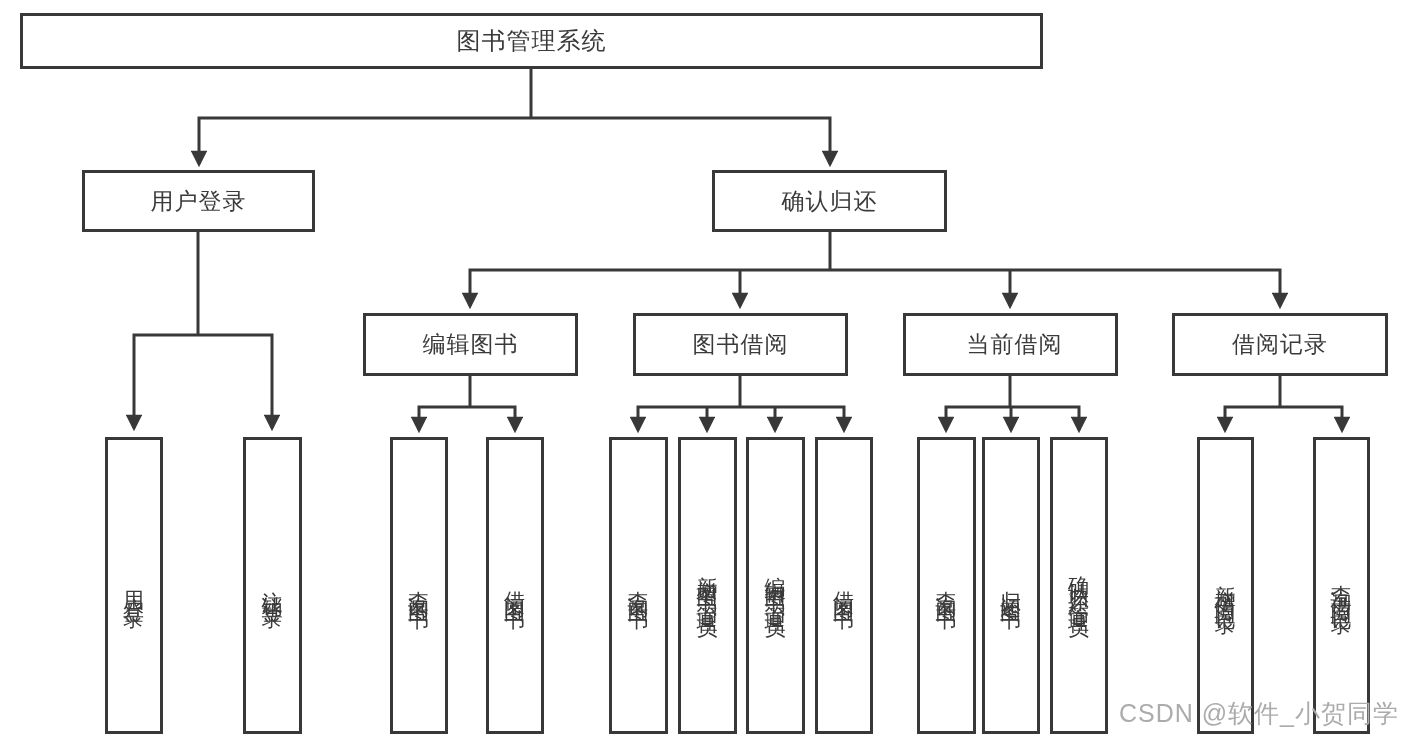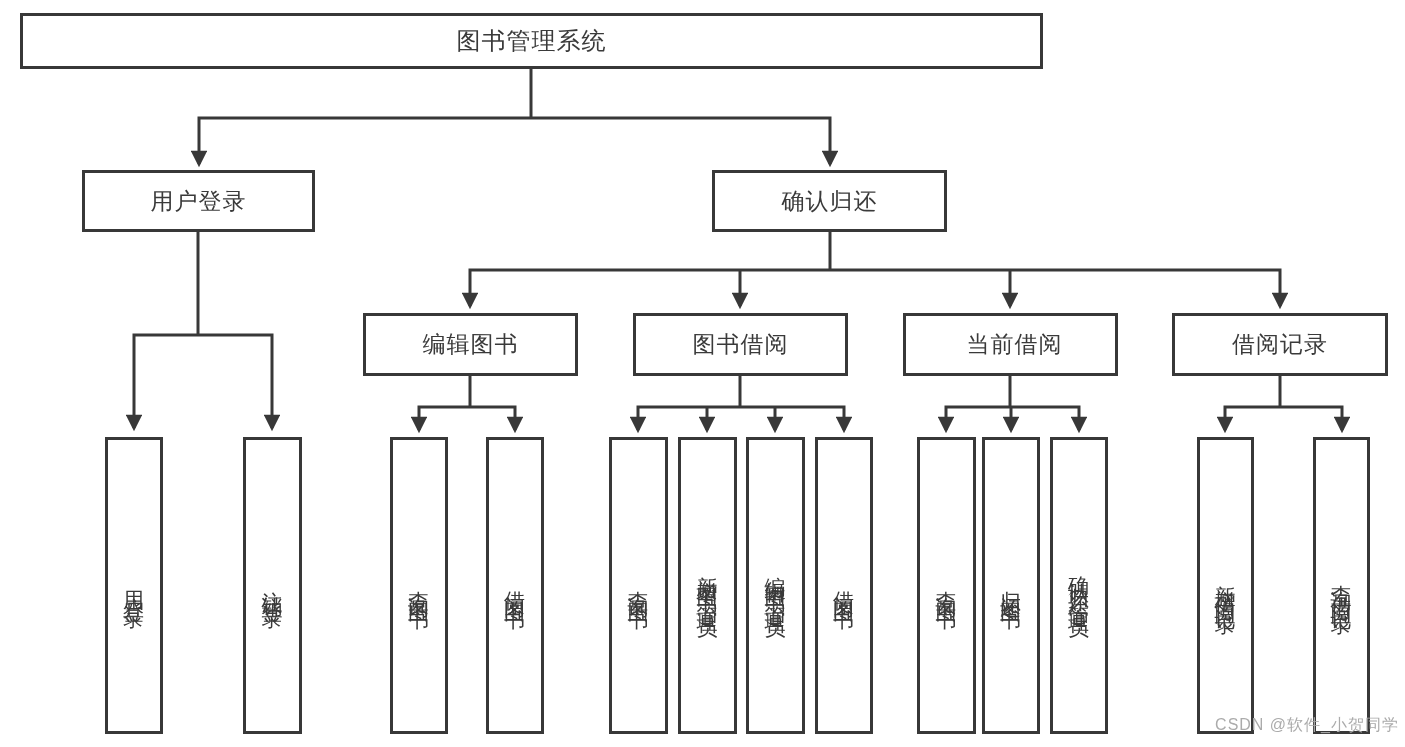--- a/index.html
+++ b/index.html
@@ -42,22 +42,22 @@
     writing-mode:vertical-rl;
     text-orientation:mixed;
     font-size:21px;
     letter-spacing:6px;
     line-height:1;
     white-space:nowrap;
   }
   .watermark{
     position:absolute;
     right:6px;
-    bottom:11px;
-    font-size:16px;
+    bottom:17px;
+    font-size:25px;
     color:var(--watermark);
     letter-spacing:1px;
     white-space:nowrap;
   }
 </style>
 </head>
 <body>
 
 <div class="canvas">
 

